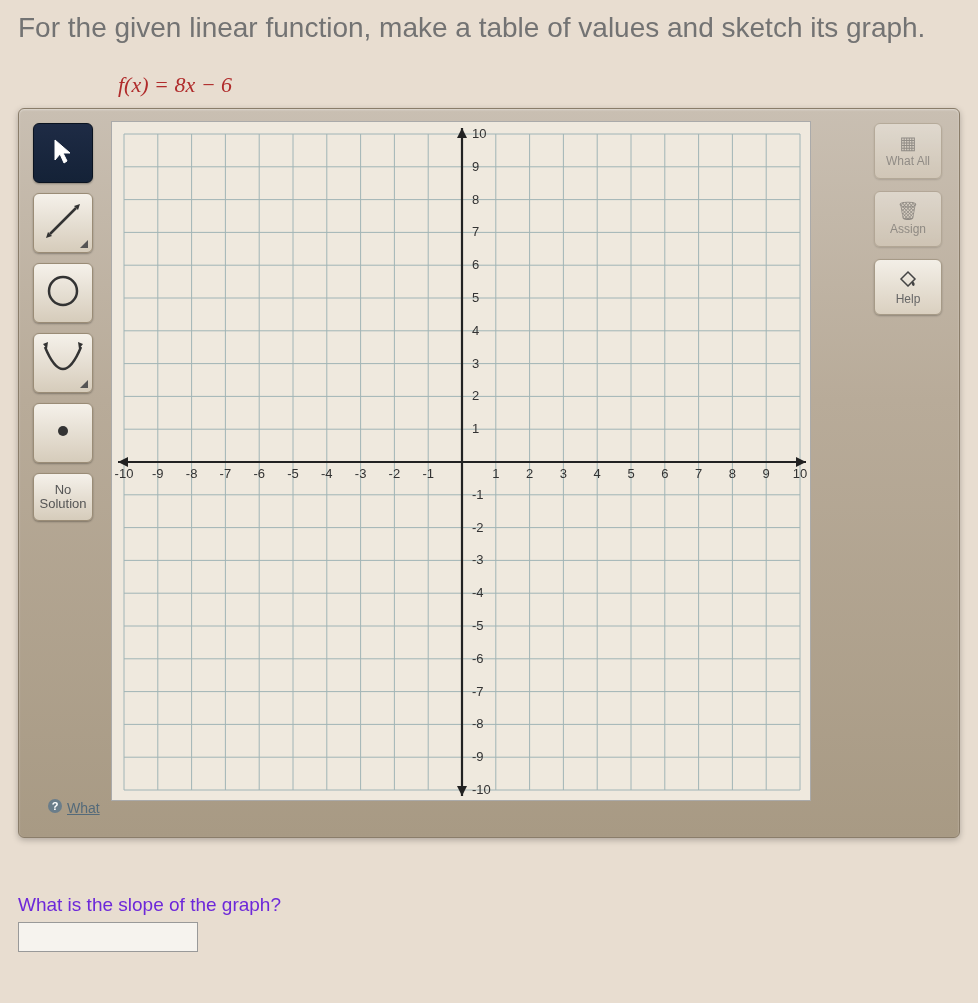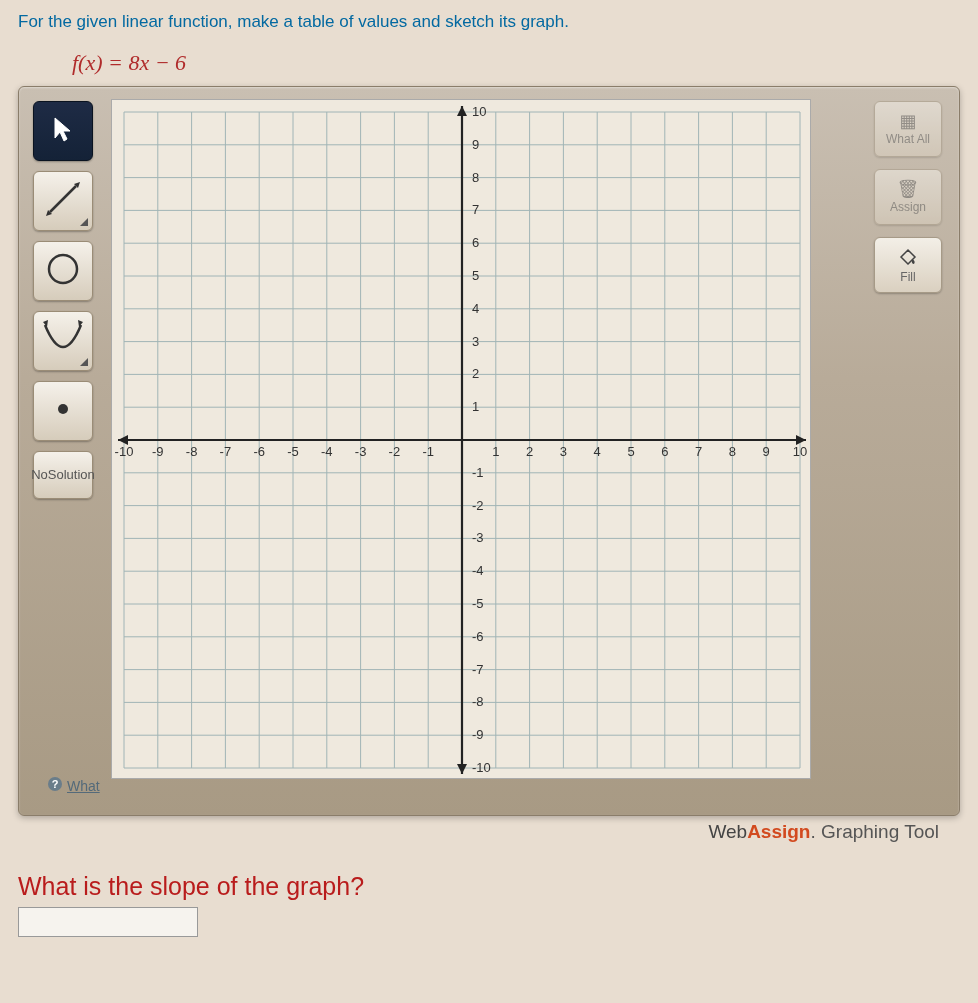--- a/index.html
+++ b/index.html
@@ -5,31 +5,31 @@
   * { box-sizing: border-box; margin: 0; padding: 0; }
   body {
     font-family: Arial, Helvetica, sans-serif;
     background: #e8ddd0;
     width: 978px;
     height: 1003px;
     overflow: hidden;
     padding: 12px 18px;
   }
   .prompt {
-    font-size: 17px;
-    color: #0369a1;
-    margin-bottom: 18px;
+    font-size: 28px;
+    color: #737373;
+    margin-bottom: 28px;
     font-weight: 500;
   }
   .equation {
     font-family: 'Times New Roman', serif;
     font-style: italic;
     font-size: 22px;
     color: #b02b2b;
-    margin-left: 54px;
+    margin-left: 100px;
     margin-bottom: 10px;
   }
   .tool-panel {
     background: linear-gradient(180deg,#c9bfb2 0%, #b8ab99 40%, #a89a84 100%);
     border: 1px solid #8a7d6a;
     border-radius: 6px;
     padding: 8px 8px 4px 8px;
     box-shadow: inset 0 1px 2px rgba(255,255,255,.4), 0 2px 6px rgba(0,0,0,.25);
     position: relative;
     height: 730px;
@@ -61,20 +61,21 @@
   .tool-btn.active {
     background: linear-gradient(#1e2b45,#142237);
     border: 1px solid #0a1320;
   }
   .tool-btn.text {
     height: 48px;
     font-size: 13px;
     color: #555;
     text-align: center;
     line-height: 1.1;
+    flex-direction: column;
   }
   .corner-tri {
     position: absolute;
     right: 4px;
     bottom: 4px;
     width: 0; height: 0;
     border-right: 8px solid #555;
     border-top: 8px solid transparent;
   }
   .graph-wrap {
@@ -126,22 +127,22 @@
     position: absolute;
     right: 20px;
     bottom: -28px;
     font-size: 19px;
     color: #555;
   }
   .brand .web { color: #444; }
   .brand .assign { color: #d24a1f; font-weight: bold; }
   .question2 {
     margin-top: 56px;
-    font-size: 25px;
-    color: #b91c1c;
+    font-size: 19px;
+    color: #6d28d9;
   }
   .answer-input {
     margin-top: 6px;
     width: 180px;
     height: 30px;
     border: 1px solid #999;
     background: #f6f3ee;
     padding: 2px 4px;
     font-size: 16px;
   }
@@ -316,37 +317,34 @@
         <span class="icon-box">🗑</span>
         <span>Assign</span>
       </div>
       <div class="side-btn">
         <span class="icon-box">
           <svg width="20" height="18" viewBox="0 0 20 18">
               <path d="M3 10 L10 3 L17 10 L10 17 Z" fill="none" stroke="#444" stroke-width="1.5"></path>
               <path d="M14 12 Q18 14 16 17 Q13 17 14 12" fill="#444"></path>
             </svg>
         </span>
-        <span>Fill</span>
+        <span>Help</span>
       </div>
     </div>
   </div>
 
   <a class="help-link">
     <span>
       <svg width="16" height="16" viewBox="0 0 16 16">
           <circle cx="8" cy="8" r="7" fill="#6a7d8a"></circle>
           <text x="8" y="12" text-anchor="middle" font-size="11" fill="#fff" font-family="Arial" font-weight="bold">?</text>
         </svg>
     </span>
     <span>What</span>
   </a>
 
-  <div class="brand">
-    <span class="web">Web</span><span class="assign">Assign</span><span>. Graphing Tool</span>
-  </div>
 </div>
 
 <div class="question2">What is the slope of the graph?</div>
 <input class="answer-input" type="text" value="" style="">
 
 
 
 
 </body></html>

